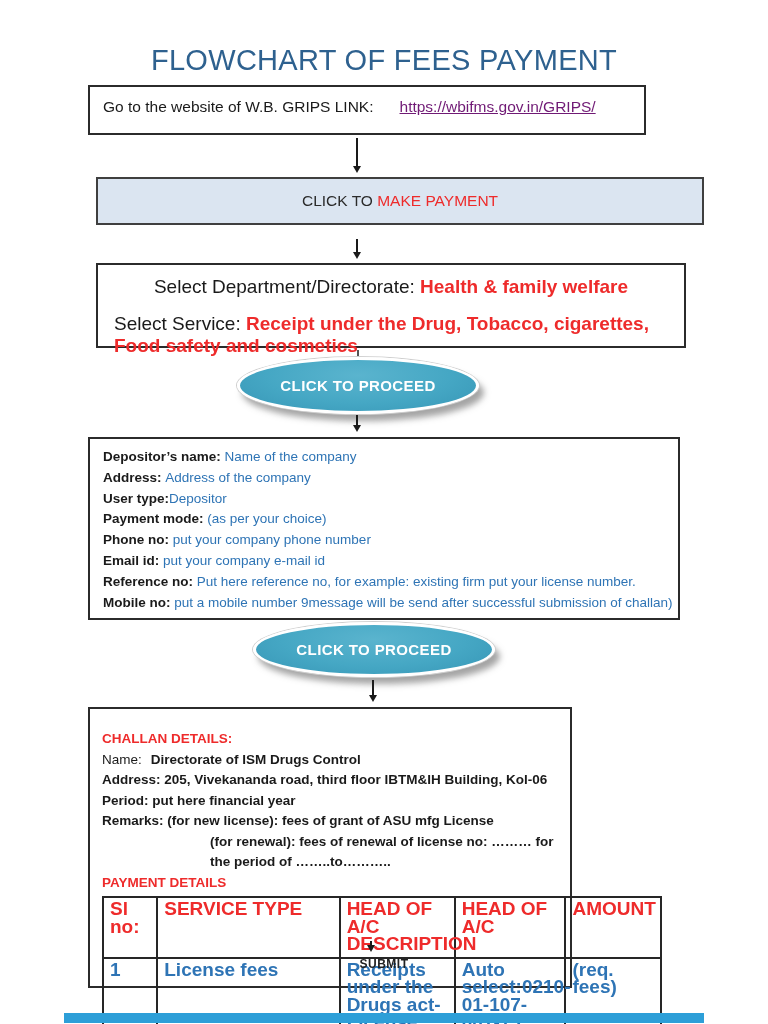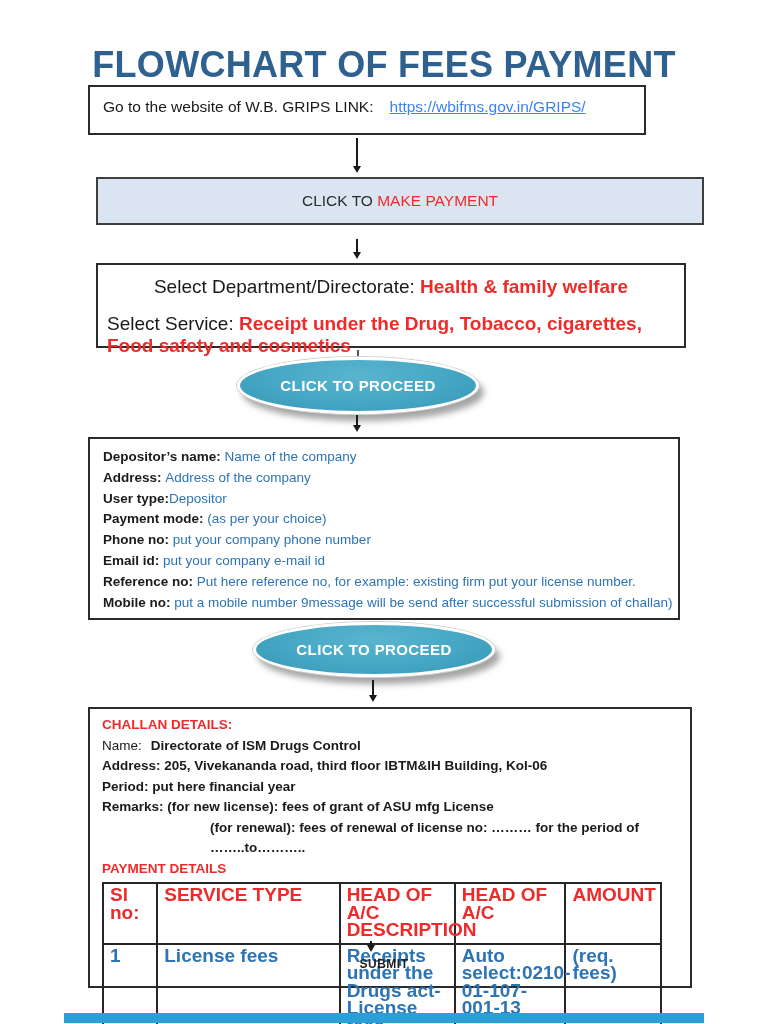--- a/index.html
+++ b/index.html
@@ -2,56 +2,56 @@
 <html><head>
 <meta charset="utf-8">
 <style>
   html,body{margin:0;padding:0;background:#fff;}
   .page{
     position:relative;width:768px;height:1024px;margin:0 auto;background:#fff;
     font-family:"Liberation Sans",sans-serif;color:#1a1a1a;overflow:hidden;
   }
   .page-title{
     position:absolute;top:44px;left:0;width:100%;text-align:center;
-    font-size:36px;font-weight:bold;color:#2E618F;letter-spacing:.3px;
+    font-size:29px;font-weight:normal;color:#2E618F;letter-spacing:.3px;
   }
   .flow-box{position:absolute;background:#fff;border:2px solid #2b2b2b;box-sizing:border-box;}
   
   .box-website{left:88px;top:85px;width:558px;height:50px;display:flex;align-items:flex-start;padding:11px 0 0 13px;font-size:15.5px;}
-  .box-website a{color:#3b82f6;text-decoration:underline;margin-left:16px;}
+  .box-website a{color:#701a75;text-decoration:underline;margin-left:26px;}
   
   .box-payment{left:96px;top:177px;width:608px;height:48px;background:#DBE5F1;border-color:#3f3f3f;
     display:flex;align-items:center;justify-content:center;font-size:15.5px;color:#2b2b2b;}
   .red{color:#EE2B2B;}
   .red-bold{color:#EE2B2B;font-weight:bold;}
   
   .box-select{left:96px;top:263px;width:590px;height:85px;font-size:19px;}
   .box-select .line1{text-align:center;margin-top:11px;}
-  .box-select .line2{padding-left:9px;margin-top:15px;}
+  .box-select .line2{padding-left:16px;margin-top:15px;}
   
   .v-arrow{position:absolute;width:0;border-left:2px solid #1a1a1a;}
   .v-arrow::after{content:'';position:absolute;bottom:-7px;left:-5px;border:4px solid transparent;border-top:7px solid #1a1a1a;}
   .v-dash{position:absolute;width:0;border-left:2px solid #555;}
   
   .oval{
     position:absolute;border-radius:50%;
     background:radial-gradient(ellipse at 50% 30%, #5ab4ce 0%, #45A7C4 55%, #3796b6 100%);
     border:3px solid #fff;
     box-shadow:0 0 0 1px #cfcfcf, 5px 7px 6px rgba(90,90,90,.55);
     display:flex;align-items:center;justify-content:center;
     color:#fff;font-weight:bold;font-size:15px;letter-spacing:.4px;box-sizing:border-box;
   }
   .oval1{left:237px;top:357px;width:242px;height:57px;}
   .oval2{left:253px;top:622px;width:242px;height:55px;}
   
   .box-depositor{left:88px;top:437px;width:592px;height:183px;padding:8px 0 0 13px;font-size:13.5px;line-height:20.8px;}
   .box-depositor .lbl{font-weight:bold;color:#1a1a1a;}
   .box-depositor .val{color:#2E74B5;}
   
-  .box-challan{left:88px;top:707px;width:604px;height:281px;padding:6px 10px 0 12px;font-size:13.5px;line-height:20.5px;}
+  .box-challan{left:88px;top:707px;width:484px;height:281px;padding:20px 10px 0 12px;font-size:13.5px;line-height:20.5px;}
   .box-challan .bold{font-weight:bold;}
   .box-challan .indent{padding-left:108px;font-weight:bold;}
   .challan-name-val{font-weight:bold;margin-left:9px;}
   
   table.pay{border-collapse:collapse;margin-top:3px;width:560px;font-size:19px;table-layout:fixed;}
   table.pay th,table.pay td{border:2px solid #262626;text-align:left;vertical-align:top;padding:2px 6px 4px 6px;line-height:17.5px;}
   table.pay th{color:#EE2B2B;font-weight:bold;}
   table.pay td{color:#2E74B5;font-weight:bold;}
   .col-sl{width:50px;}.col-service{width:168px;}.col-desc{width:106px;}.col-head{width:102px;}.col-amt{width:88px;}
   .submit-label{position:absolute;left:88px;top:957px;width:592px;text-align:center;font-size:12px;font-weight:bold;color:#222;letter-spacing:.5px;}

